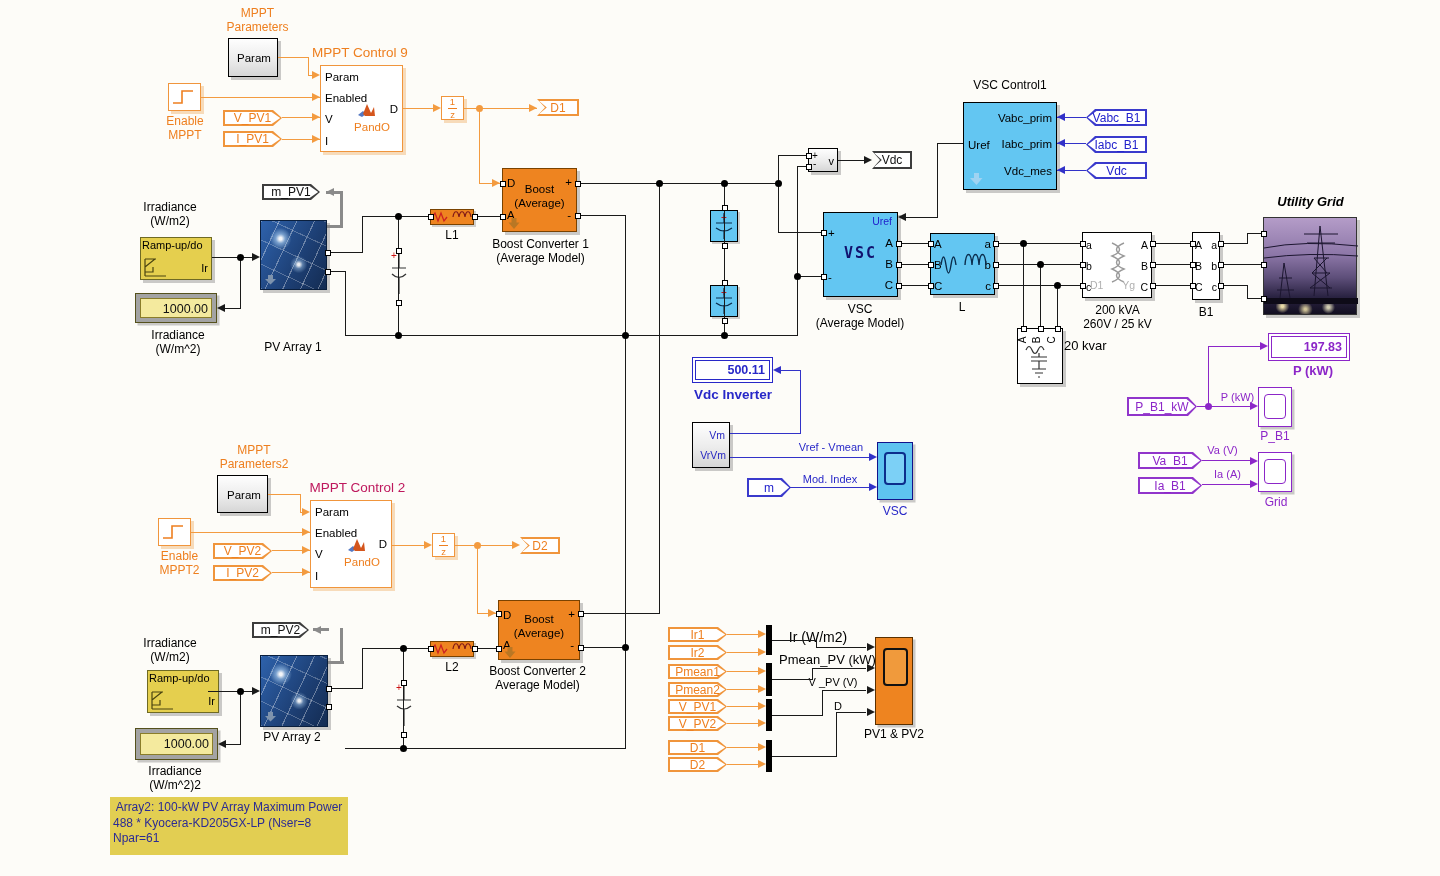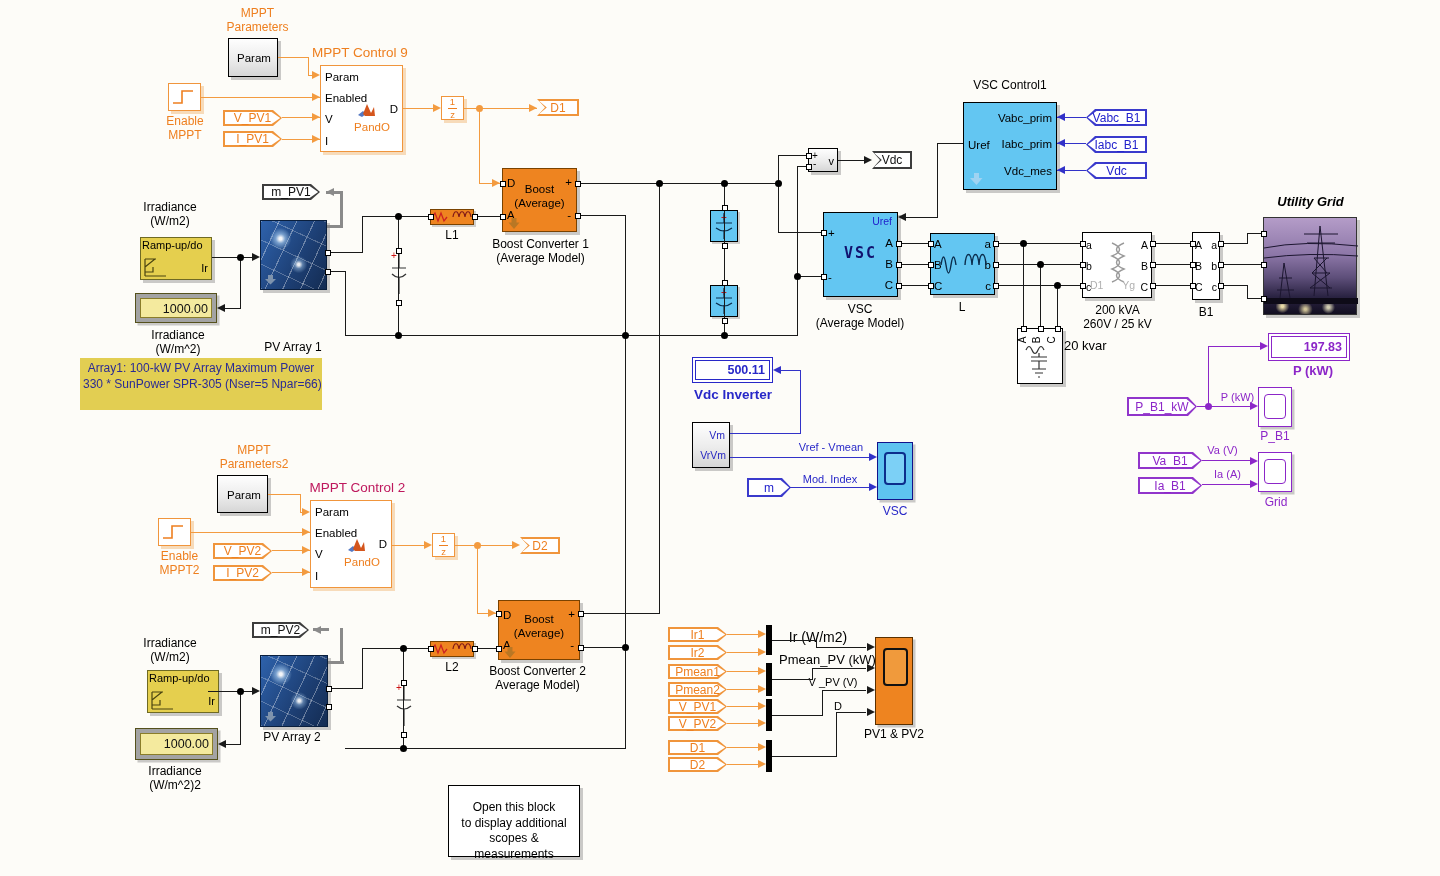--- a/index.html
+++ b/index.html
@@ -471,28 +471,23 @@
   <div class="muxbar" style="left:766px;top:740px;width:6px;height:32px;"></div>
   <div class="lbl" style="left:780px;top:629px;width:76px;font-size:14px;">Ir (W/m2)</div>
   <div class="lbl" style="left:770px;top:652px;width:115px;font-size:13px;">Pmean_PV (kW)</div>
   <div class="lbl" style="left:795px;top:676px;width:76px;font-size:11px;">V _PV (V)</div>
   <div class="lbl" style="left:818px;top:700px;width:40px;font-size:11px;">D</div>
   <div class="scope" style="left:875px;top:637px;width:38px;height:88px;background:#EE8420;border:1px solid #5a3000;">
       <div class="screen" style="left:7px;top:10px;width:25px;height:38px;border:2px solid #111;background:#F09A3C;"></div>
     </div>
   <div class="lbl" style="left:863px;top:727px;width:62px;">PV1 &amp; PV2</div>
 
-  <div class="ann" style="left:80px;top:358px;width:242px;height:52px;">
-    <div class="l1">Array1: 100-kW  PV Array Maximum Power</div>
-    <div class="l2">330 * SunPower SPR-305  (Nser=5 Npar=66)</div>
-  </div>
-  <div class="blk" style="left:448px;top:785px;width:132px;height:72px;border:1.5px solid #000;text-align:center;padding-top:14px;line-height:1.3;">
-    <div>Open this block</div>
-    <div>to display additional</div>
-    <div>scopes &amp; measurements</div>
+  <div class="ann" style="left:110px;top:797px;width:238px;height:58px;">
+    <div class="l1">Array2: 100-kW  PV Array Maximum Power</div>
+    <div class="l2">488 * Kyocera-KD205GX-LP    (Nser=8 Npar=61</div>
   </div>
 
 <div style="position: absolute; left: 278px; top: 57px; width: 30px; height: 1.4px; background: rgb(243, 155, 64);"></div>
     <div style="position: absolute; left: 308px; top: 57px; width: 1.4px; height: 19px; background: rgb(243, 155, 64);"></div>
     <div style="position: absolute; left: 308px; top: 75px; width: 10px; height: 1.4px; background: rgb(243, 155, 64);"></div>
     <div style="position: absolute; left: 201px; top: 97px; width: 119px; height: 1.4px; background: rgb(243, 155, 64);"></div>
     <div style="position: absolute; left: 282px; top: 117px; width: 38px; height: 1.4px; background: rgb(243, 155, 64);"></div>
     <div style="position: absolute; left: 282px; top: 139px; width: 38px; height: 1.4px; background: rgb(243, 155, 64);"></div>
     <div style="position: absolute; left: 403px; top: 108px; width: 36px; height: 1.4px; background: rgb(243, 155, 64);"></div>
     <div style="position: absolute; left: 464px; top: 108px; width: 73px; height: 1.4px; background: rgb(243, 155, 64);"></div>

